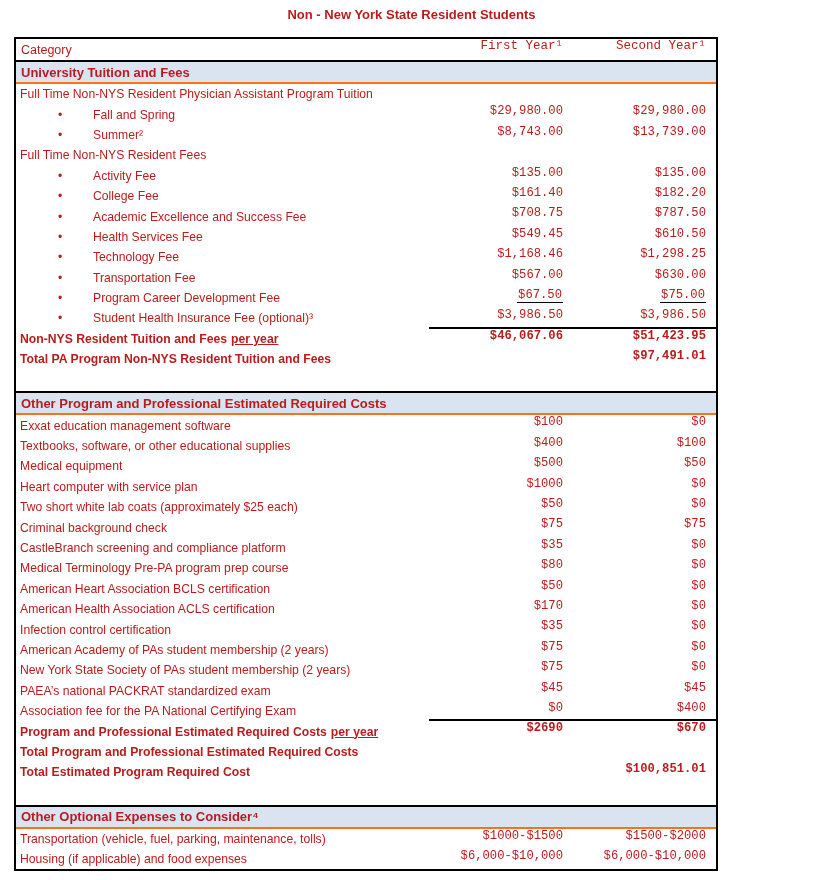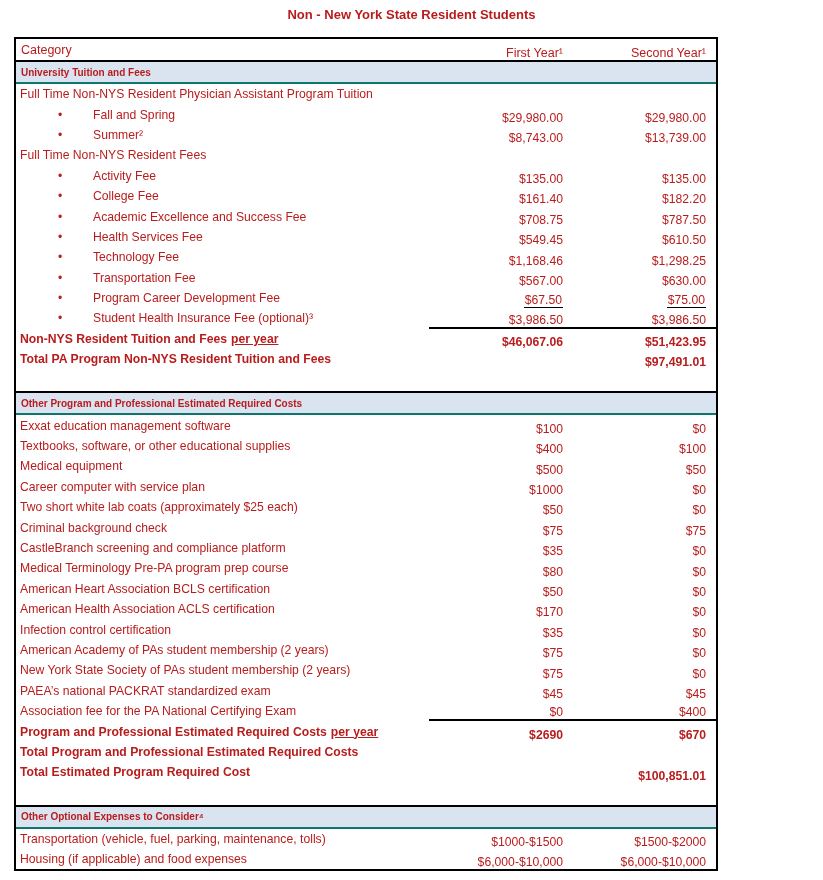--- a/index.html
+++ b/index.html
@@ -10,28 +10,28 @@
   }
   .title{
     text-align:center;font-weight:700;font-size:13px;padding-top:7px;
   }
   .table{
     margin-top:15px;margin-left:14px;width:704px;
     border:2px solid #000;box-sizing:border-box;background:#fff;
   }
   .hdr{display:flex;align-items:center;height:21px;font-size:12.5px;}
   .h-cat{flex:1;padding-left:5px;}
-  .vals{width:287px;display:flex;align-self:stretch;align-items:flex-end;}
+  .vals{width:287px;display:flex;align-self:stretch;align-items:flex-start;font-family:Liberation Mono, monospace;}
   .cell{box-sizing:border-box;white-space:nowrap;}
   .c1{width:150px;text-align:right;padding-right:16px;}
   .c2{width:137px;text-align:right;padding-right:10px;}
   .sec{
     background:var(--sec-bg,#dae3f0);
-    border-top:2px solid #000;border-bottom:2px solid #0f766e;
-    font-weight:700;font-size:10px;height:20px;
+    border-top:2px solid #000;border-bottom:2px solid #f97316;
+    font-weight:700;font-size:13px;height:20px;
     display:flex;align-items:center;padding-left:5px;
   }
   .row{display:flex;align-items:center;height:20.4px;font-size:12.2px;}
   .row.bold{font-weight:700;}
   .label{flex:1;padding-left:4px;white-space:nowrap;}
   .bullet-ic{display:inline-block;width:35px;padding-left:38px;box-sizing:content-box;}
   .u-label{text-decoration:underline;margin-left:4px;}
   .sumline{border-bottom:2px solid #000;}
   .u-val{display:inline-block;border-bottom:1px solid #000;padding:0 1px;}
   .spacer{height:22px;}
@@ -166,21 +166,21 @@
         </div>
       </div>
       <div class="row">
         <div class="label"><span>Medical equipment</span></div>
         <div class="vals">
           <div class="cell c1"><span>$500</span></div>
           <div class="cell c2"><span>$50</span></div>
         </div>
       </div>
       <div class="row">
-        <div class="label"><span>Career computer with service plan</span></div>
+        <div class="label"><span>Heart computer with service plan</span></div>
         <div class="vals">
           <div class="cell c1"><span>$1000</span></div>
           <div class="cell c2"><span>$0</span></div>
         </div>
       </div>
       <div class="row">
         <div class="label"><span>Two short white lab coats (approximately $25 each)</span></div>
         <div class="vals">
           <div class="cell c1"><span>$50</span></div>
           <div class="cell c2"><span>$0</span></div>

